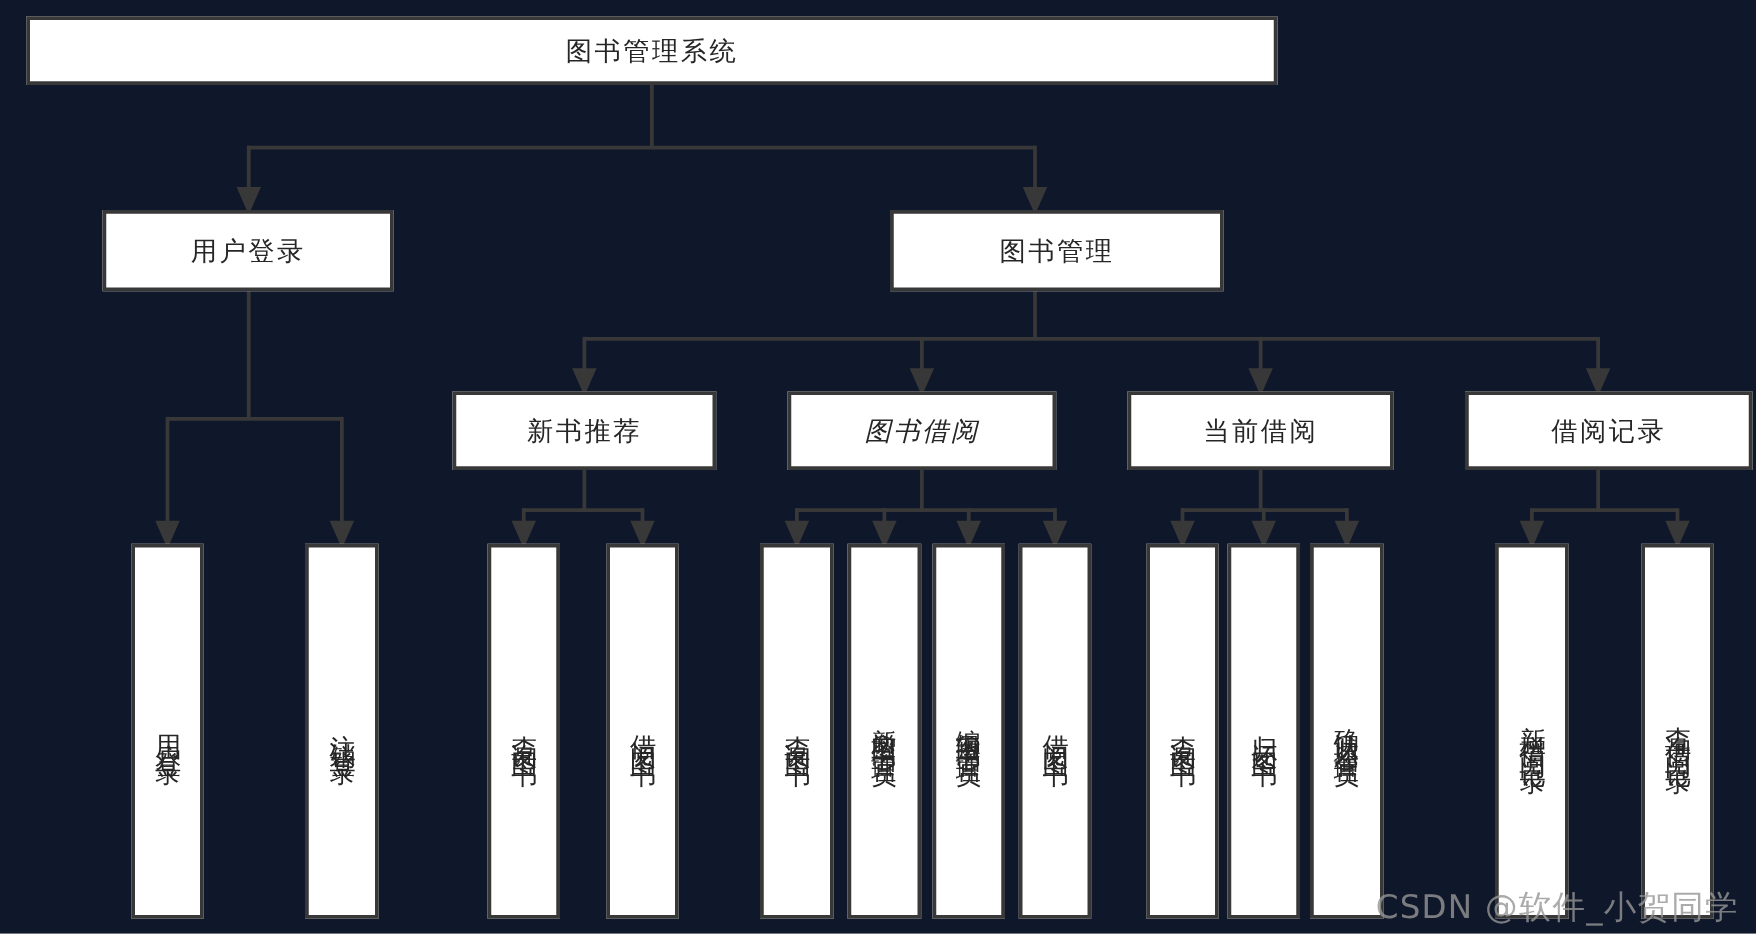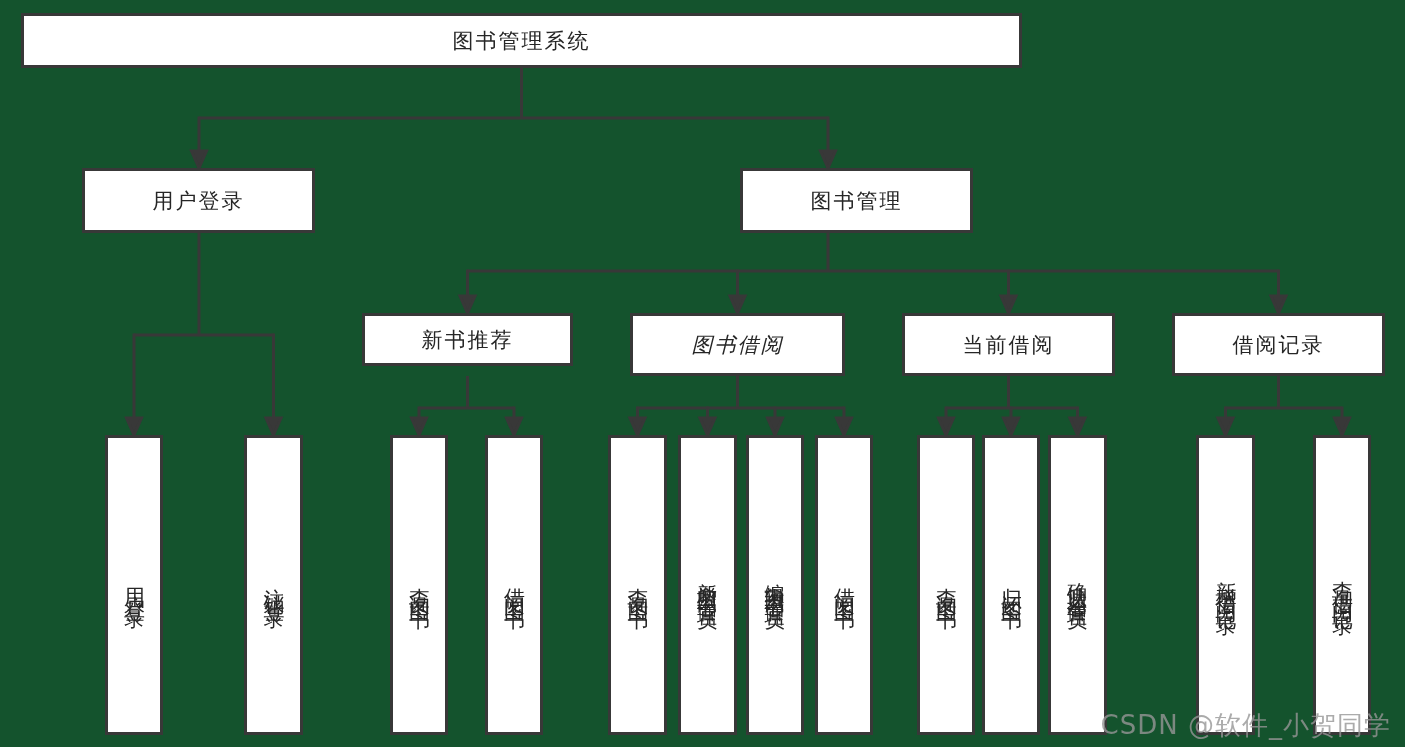--- a/index.html
+++ b/index.html
@@ -5,21 +5,21 @@
   html, body {
     margin: 0;
     padding: 0;
     background: #ffffff;
     font-family: "DejaVu Sans", "Liberation Sans", sans-serif;
   }
   #canvas {
     position: relative;
     width: 1405px;
     height: 747px;
-    background: #14532d;
+    background: #0f172a;
     overflow: hidden;
   }
   #connectors {
     position: absolute;
     left: 0; top: 0;
     width: 1405px;
     height: 747px;
     z-index: 1;
   }
   .node {
@@ -62,25 +62,25 @@
     bottom: 4px;
     font-size: 26px;
     color: rgba(150,150,150,0.8);
     letter-spacing: 1px;
     z-index: 3;
     white-space: nowrap;
   }
   
   #n-root   { left: 21px;  top: 13px;  width: 1001px; height: 55px; }
   #n-login  { left: 82px;  top: 168px; width: 233px;  height: 65px; }
-  #n-mgmt   { left: 712px; top: 168px; width: 233px;  height: 65px; margin-left: 28px; }
-  #n-rec    { left: 362px;  top: 313px; width: 211px; height: 53px; }
+  #n-mgmt   { left: 712px; top: 168px; width: 267px;  height: 65px; }
+  #n-rec    { left: 362px;  top: 313px; width: 211px; height: 63px; }
   #n-borrow { left: 630px;  top: 313px; width: 215px; height: 63px; font-style: italic; }
   #n-cur    { left: 902px;  top: 313px; width: 213px; height: 63px; align-items: center; }
-  #n-hist   { left: 1172px; top: 313px; width: 213px; height: 63px; }
+  #n-hist   { left: 1172px; top: 313px; width: 230px; height: 63px; }
   #l-1a { left: 105px; }
   #l-1b { left: 244px; width: 59px; }
   #l-2a { left: 390px; }
   #l-2b { left: 485px; }
   #l-3a { left: 608px; width: 59px; }
   #l-3b { left: 678px; width: 59px; }
   #l-3c { left: 746px; }
   #l-3d { left: 815px; }
   #l-4a { left: 917px; }
   #l-4b { left: 982px; }

